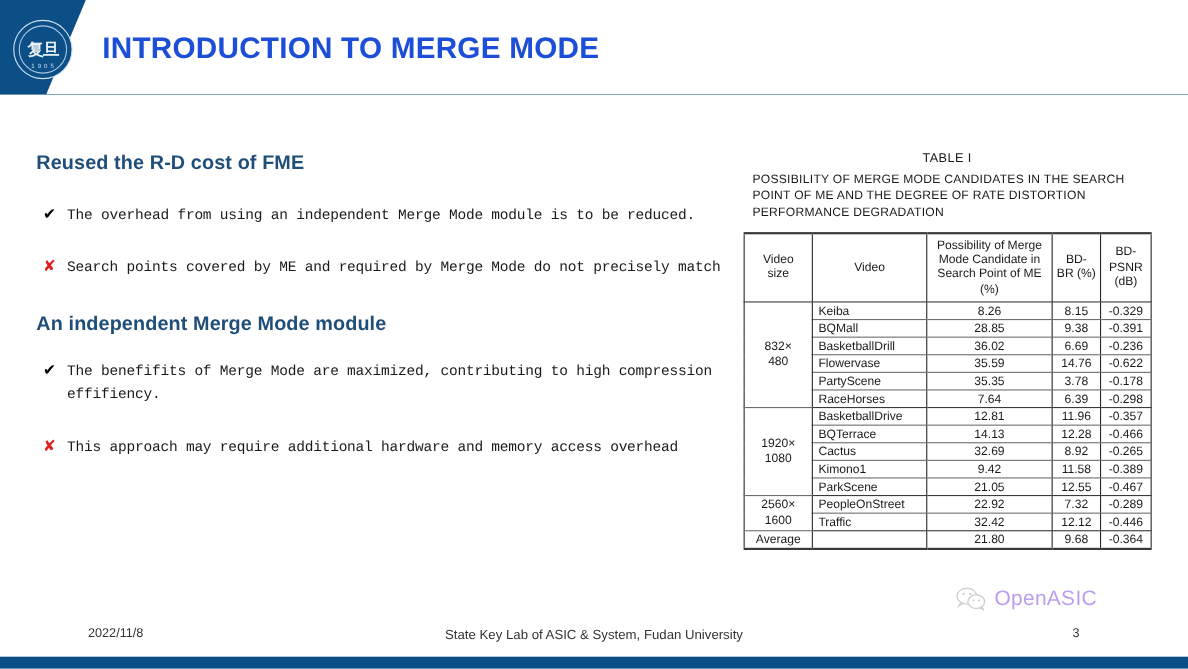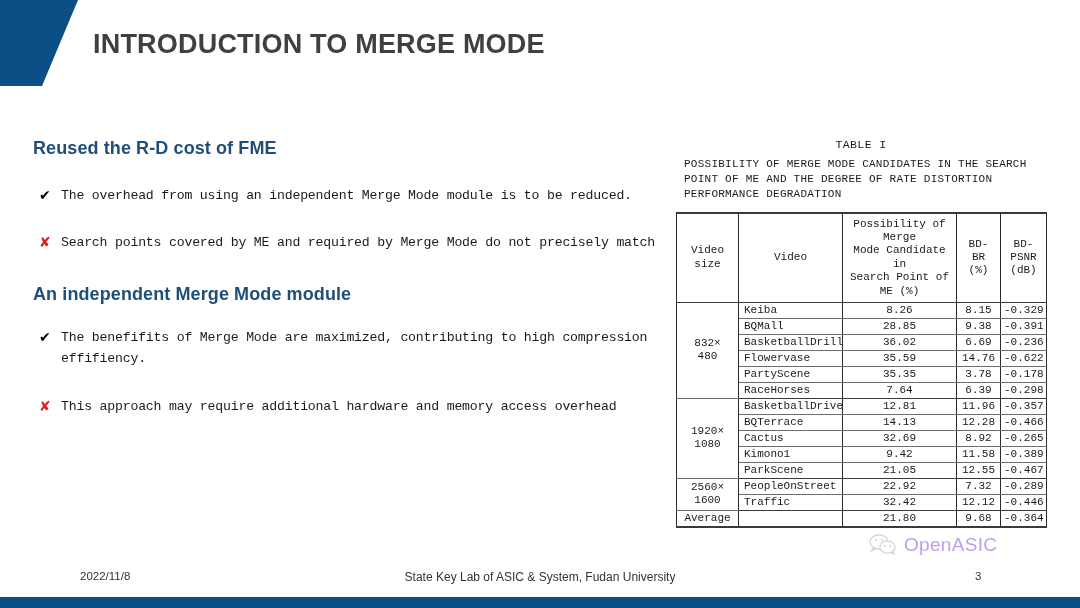--- a/index.html
+++ b/index.html
@@ -70,21 +70,21 @@
     text-align: center;
     color: #cfe0ef;
     font-size: 5.5px;
     letter-spacing: 0.6px;
   }
   .slide-title {
     position: absolute;
     left: 93px; top: 29px;
     font-size: 27px;
     font-weight: bold;
-    color: #404040;
+    color: #1d4ed8;
     letter-spacing: 0.2px;
     white-space: nowrap;
   }
 
   
   .content-left {
     position: absolute;
     left: 33px; top: 138px;
     width: 630px;
   }
@@ -118,21 +118,21 @@
   .gap-b { height: 26px; }
   .gap-c { height: 30px; }
   .gap-d { height: 22px; }
   .gap-e { height: 26px; }
 
   
   .table-wrap {
     position: absolute;
     left: 676px; top: 138px;
     width: 370px;
-    font-family: Liberation Mono, monospace;
+    font-family: Liberation Sans, sans-serif;
     color: #1a1a1a;
   }
   .table-number {
     text-align: center;
     font-size: 11.5px;
     letter-spacing: 0.4px;
     margin-bottom: 6px;
   }
   .table-caption {
     font-size: 11px;
@@ -226,20 +226,24 @@
     background: #0B4F86;
   }
 </style>
 </head>
 <body>
 
 <div class="header">
   <div class="header-blue"></div>
   <div class="header-white"></div>
 
+  <div class="logo-seal">
+    <div class="logo-inner">复旦</div>
+    <div class="logo-year">1 9 0 5</div>
+  </div>
 
   <div class="slide-title">INTRODUCTION TO MERGE MODE</div>
 </div>
 
 <div class="content-left">
 
   <div class="section-heading">Reused the R-D cost of FME</div>
 
   <div class="gap-a"></div>
 

